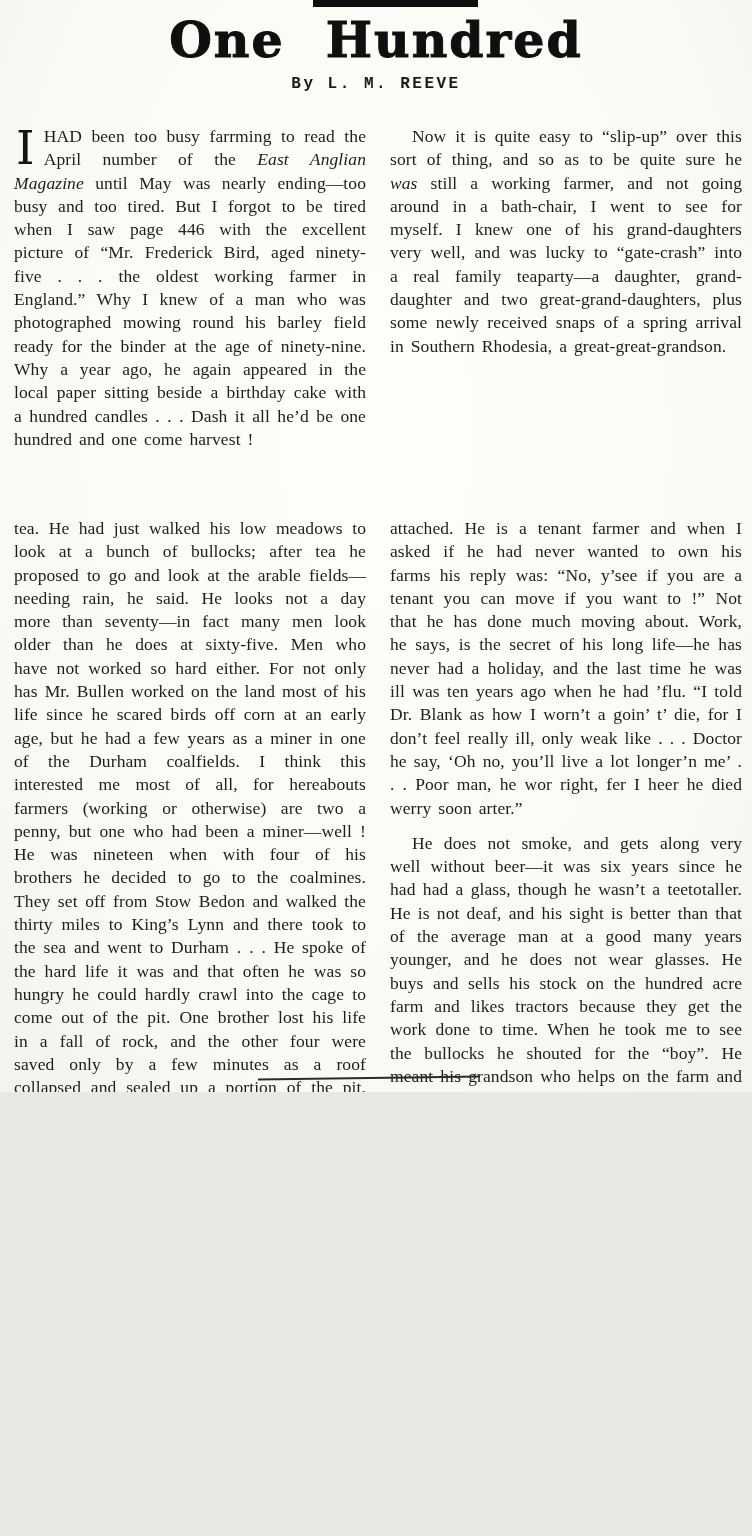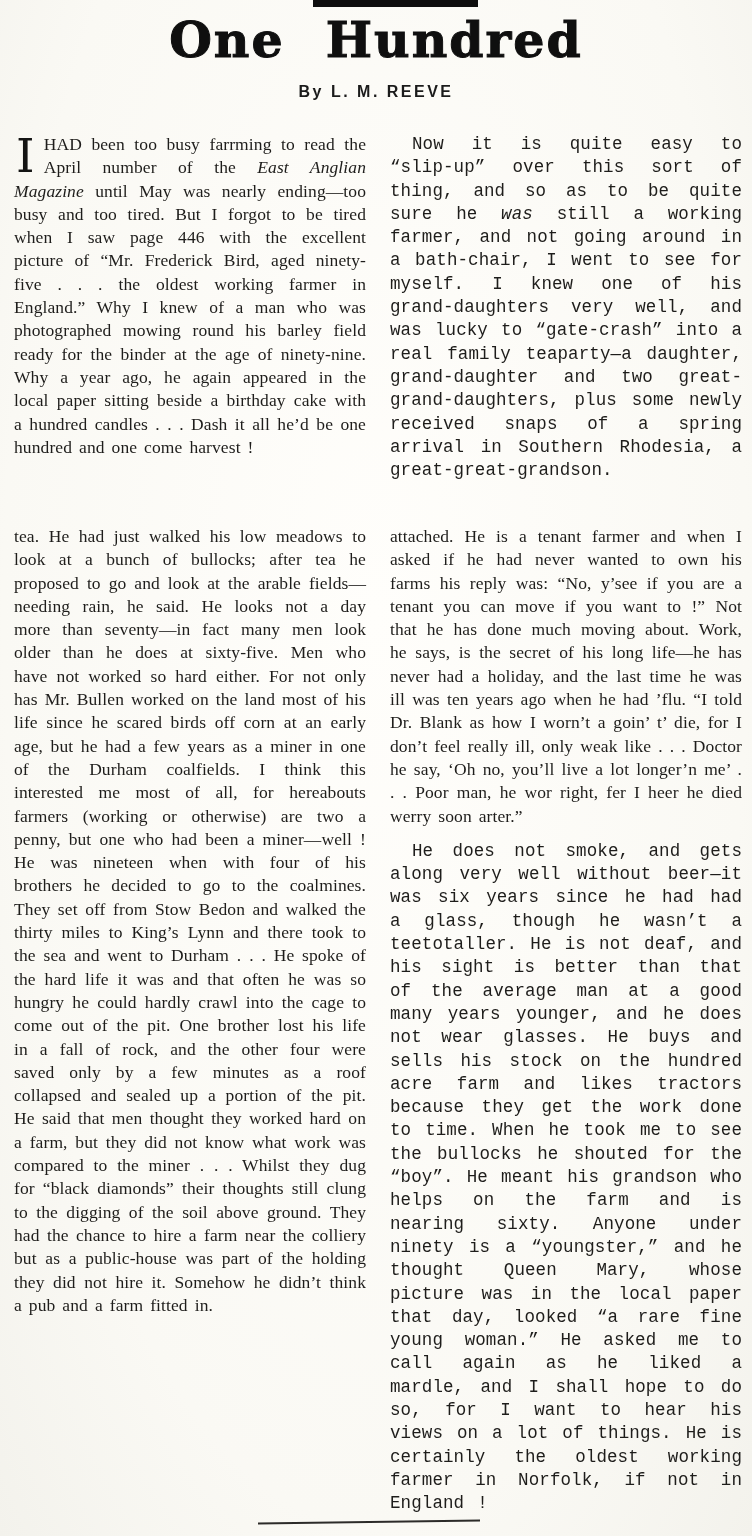--- a/index.html
+++ b/index.html
@@ -1,18 +1,18 @@
 <!DOCTYPE html>
 <html><head>
 <meta charset="utf-8">
 <style>
   html,body { margin:0; padding:0; background:#e8e8e4; }
   .page {
     position:relative;
-    width:752px; height:1536px;
+    width:752px; height:1092px;
     margin:0 auto;
     background:#fcfbf7;
     background-image: radial-gradient(ellipse at 50% 40%, #fffefb 0%, #faf9f4 70%, #f3f2ec 100%);
     color:#1d1c1a;
     font-family:"Liberation Serif", serif;
     overflow:hidden;
   }
   .top-bar {
     position:absolute; top:0; left:313px; width:165px; height:7px;
     background:#0e0e0e;
@@ -22,22 +22,22 @@
     font-family:"DejaVu Serif", serif;
     font-weight:bold;
     font-size:49px;
     line-height:53px;
     letter-spacing:2px;
     word-spacing:22px;
     color:#0f0f0f;
     -webkit-text-stroke:1px #0f0f0f;
   }
   .byline {
-    margin-top:16px;
-    font-family:Liberation Sans, sans-serif;
+    margin-top:8px;
+    font-family:Liberation Mono, monospace;
     font-size:16px;
     font-weight:bold;
     letter-spacing:2.5px;
     color:#1b1b1b;
   }
   .band {
     display:flex;
     gap:24px;
     padding:0 10px 0 14px;
   }
@@ -47,21 +47,21 @@
   .col {
     flex:1;
     text-align:justify;
     font-size:17.5px;
     line-height:23.3px;
     word-spacing:2.5px;
     letter-spacing:0.1px;
     color:#1e1d1b;
   }
   .col p { margin:0; }
-  p.indent { text-indent:22px;font-family:Liberation Mono, monospace; }
+  p.indent { text-indent:22px; }
   p.gap-before { margin-top:12px; }
   .dropcap {
     float:left;
     font-family:"DejaVu Serif", serif;
     font-size:47px;
     line-height:40px;
     padding:3px 9px 0 2px;
     color:#141413;
   }
   .italic { font-style:italic; }

